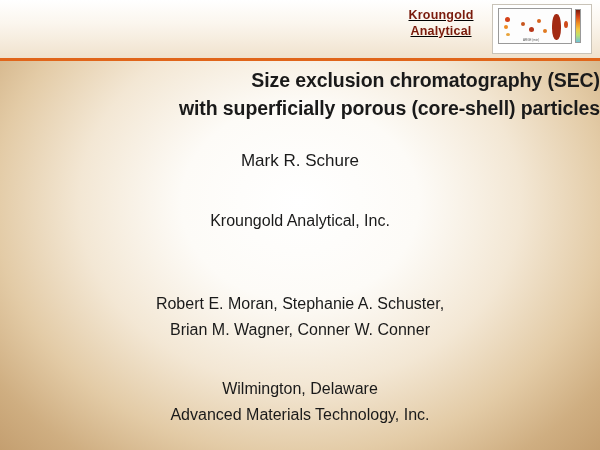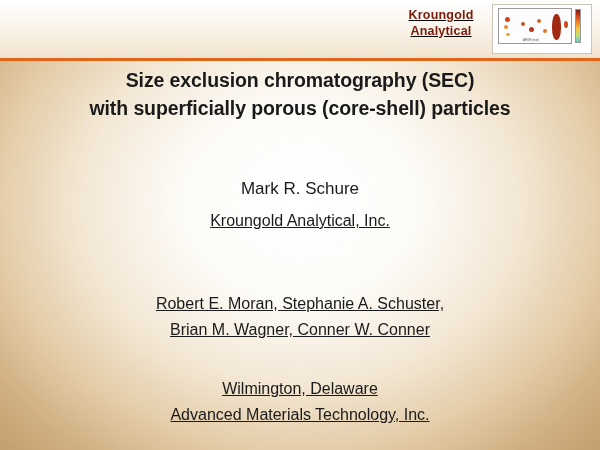--- a/index.html
+++ b/index.html
@@ -91,56 +91,54 @@
     height: 34px;
     background: linear-gradient(to bottom, #7a1b0c 0%, #d4421a 20%, #ef8b22 40%, #f5c842 60%, #bfe06a 78%, #6fc4d8 100%);
     border: 1px solid #999;
     box-sizing: border-box;
   }
   .title-block {
     position: absolute;
     top: 67px;
     left: 0;
     width: 600px;
-    text-align: center;
+    text-align: right;
   }
   .title-line {
     font-size: 19.5px;
     font-weight: bold;
     color: #1a1a1a;
     line-height: 1.42;
     letter-spacing: -0.1px;
   }
   .author-block {
     position: absolute;
     top: 148px;
     left: 0;
     width: 600px;
     text-align: center;
   }
   .presenter {
     font-size: 17px;
     color: #1a1a1a;
     line-height: 1.5;
-    margin-top: 28px;
   }
   .affil-group {
     position: absolute;
     left: 0;
     width: 600px;
     text-align: center;
   }
   .affil-group.g1 { top: 208px; }
   .affil-group.g2 { top: 291px; }
   .affil-group.g3 { top: 376px; }
   .affil-line {
     font-size: 16px;
     color: #1a1a1a;
     line-height: 1.62;
-    text-decoration: underline;
   }
 </style>
 </head>
 <body>
 
 <div class="slide">
 
   <div class="header-band"></div>
 
   <div class="logo-block">

